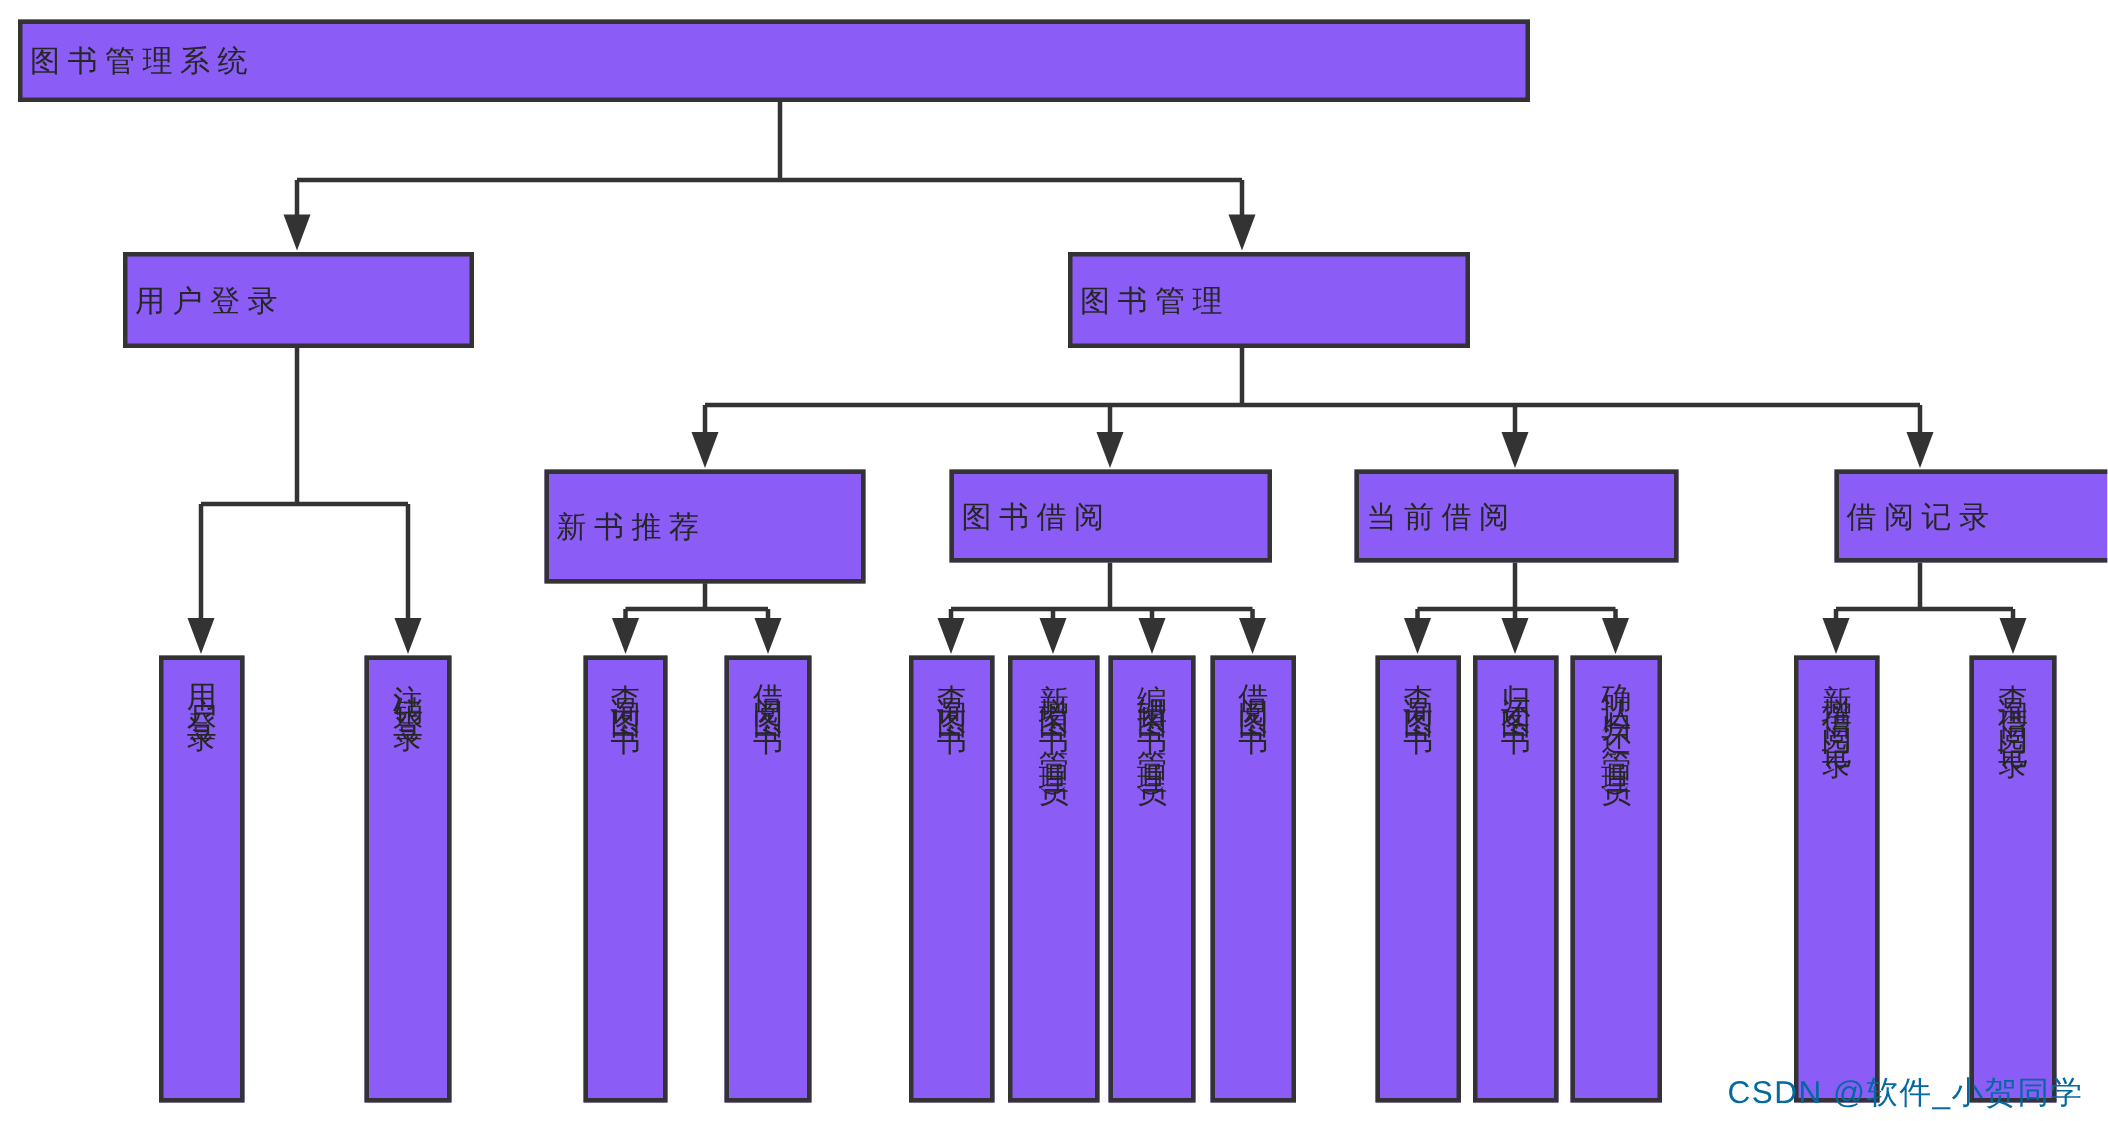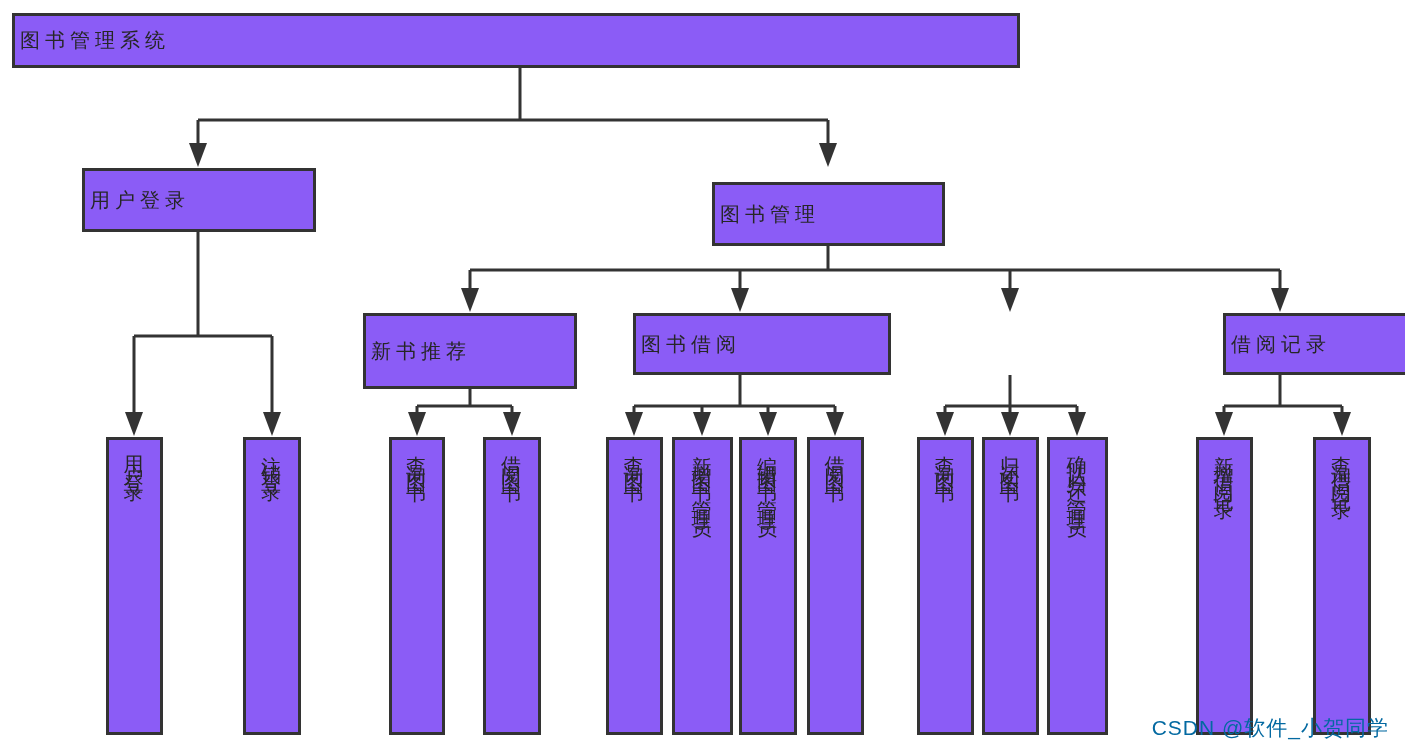--- a/index.html
+++ b/index.html
@@ -66,29 +66,32 @@
     </g>
   </svg>
 
   <div class="box" style="left:12px;top:13px;width:1008px;height:55px">
     <span class="lbl">图书管理系统</span>
   </div>
 
   <div class="box" style="left:82px;top:168px;width:234px;height:64px">
     <span class="lbl">用户登录</span>
   </div>
-  <div class="box" style="left:712px;top:182px;width:233px;height:64px">
+  <div class="box" style="left:712px;top:168px;width:268px;height:64px">
     <span class="lbl">图书管理</span>
   </div>
 
   <div class="box" style="left:363px;top:313px;width:214px;height:76px">
     <span class="lbl">新书推荐</span>
   </div>
-  <div class="box" style="left:633px;top:313px;width:258px;height:62px">
+  <div class="box" style="left:633px;top:313px;width:215px;height:62px">
     <span class="lbl">图书借阅</span>
+  </div>
+  <div class="box" style="left:903px;top:313px;width:216px;height:62px">
+    <span class="lbl">当前借阅</span>
   </div>
   <div class="box" style="left:1223px;top:313px;width:215px;height:62px">
     <span class="lbl">借阅记录</span>
   </div>
 
   <div class="box v" style="left:106px;top:437px;width:57px;height:298px">
     <span class="lbl">用户登录</span>
   </div>
   <div class="box v" style="left:243px;top:437px;width:58px;height:298px">
     <span class="lbl">注销登录</span>

